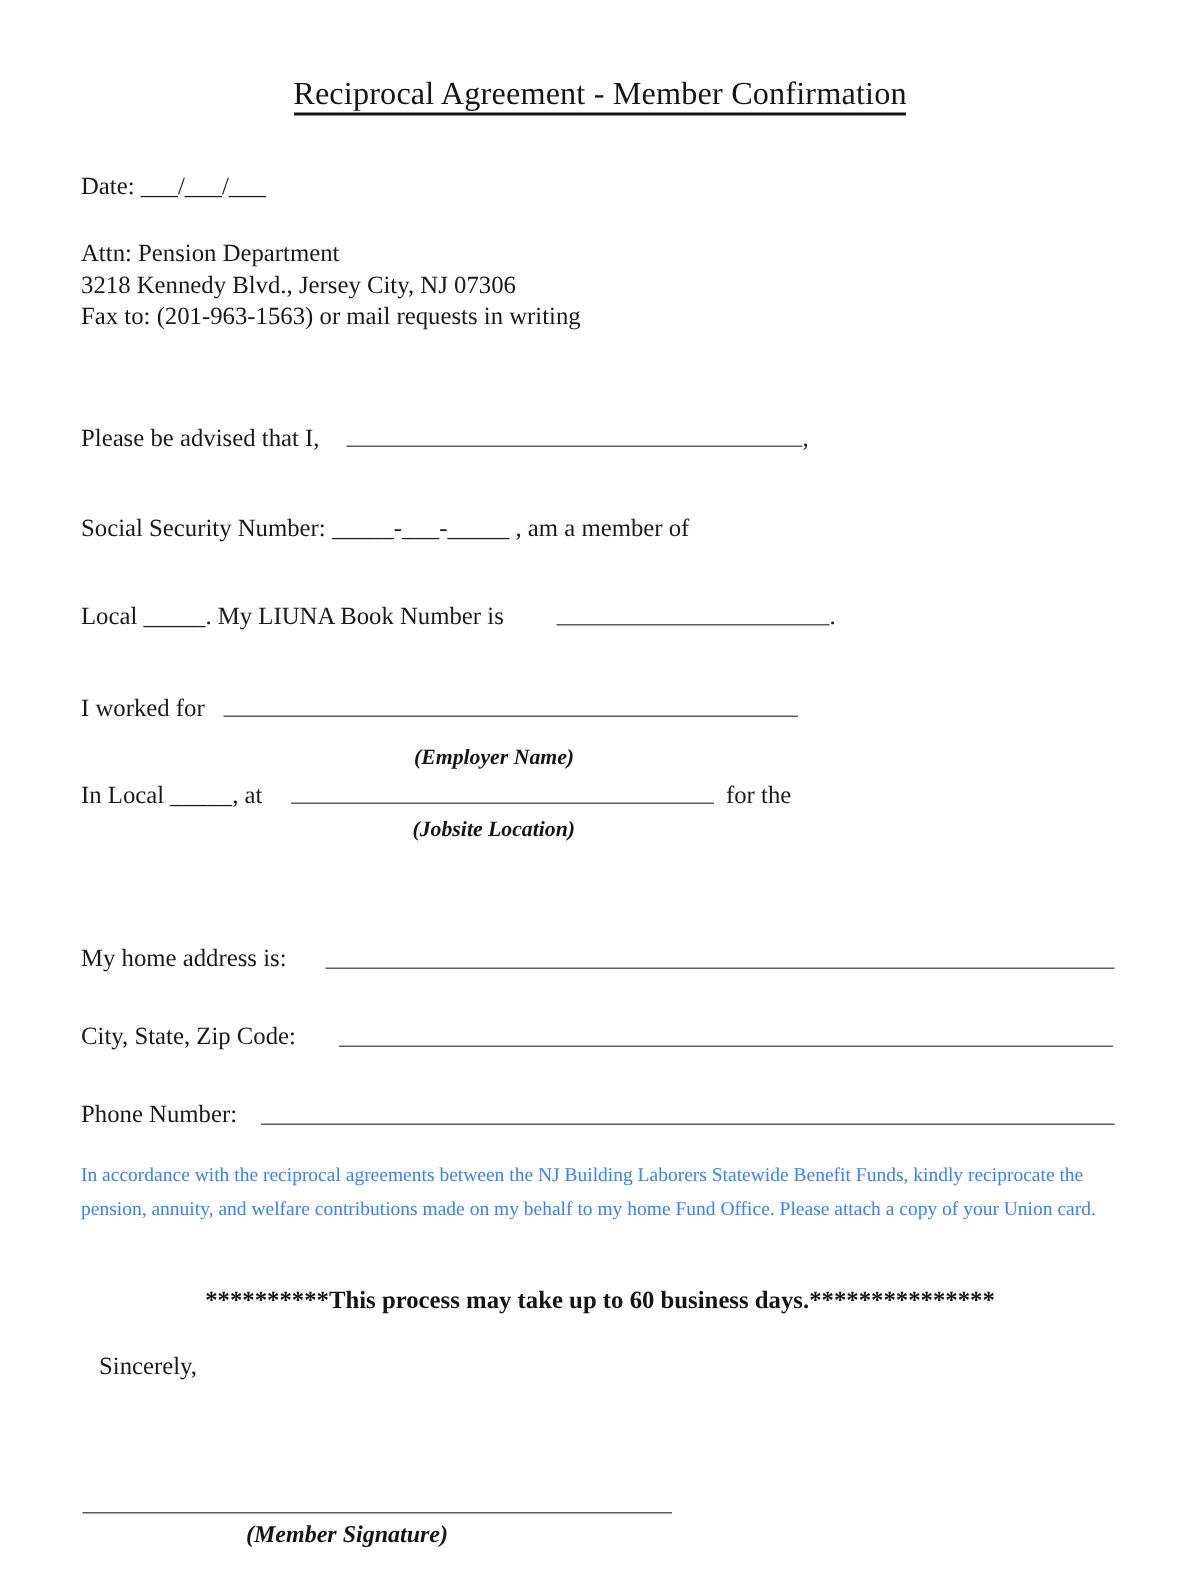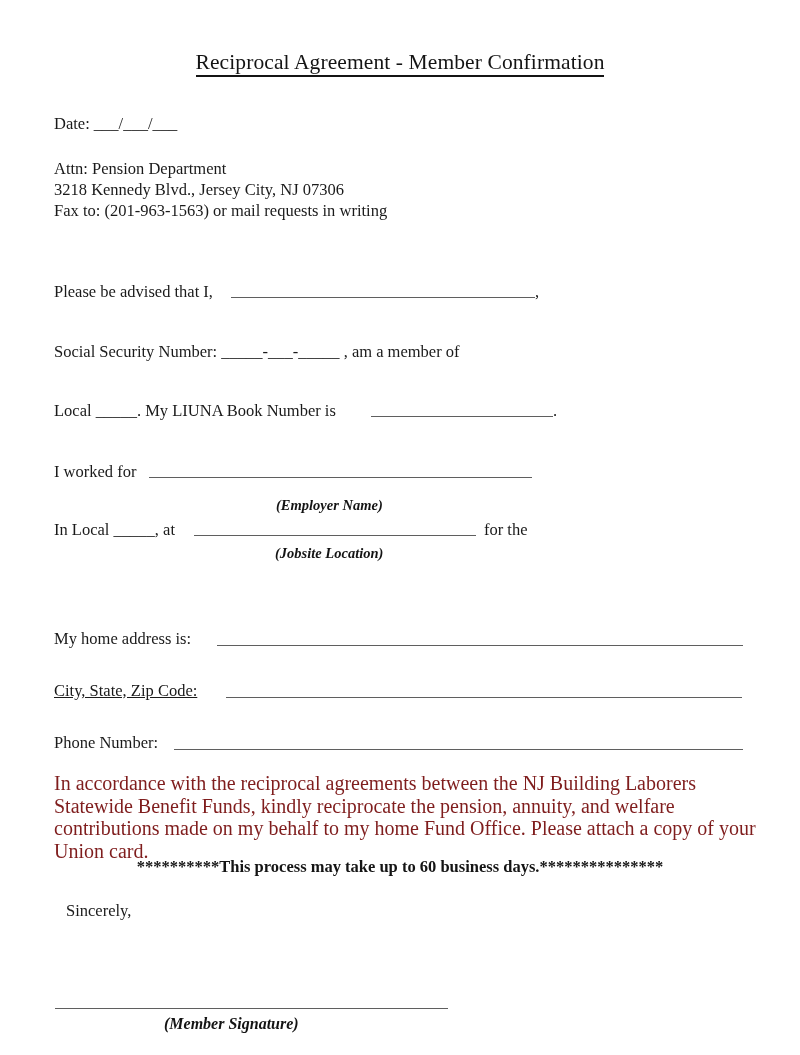--- a/index.html
+++ b/index.html
@@ -44,23 +44,23 @@
     position: absolute;
     left: 54px;
     font-size: 16.5px;
     line-height: 21px;
     white-space: nowrap;
     color: #1a1a1a;
   }
   .para {
     position: absolute;
     left: 54px;
-    font-size: 20px;
+    font-size: 13px;
     line-height: 22.5px;
-    color: #7f1d1d;
+    color: #3b82f6;
   }
 
   
   .blank-u {
     letter-spacing: 0px;
   }
 
   
   .rule {
     position: absolute;
@@ -141,21 +141,21 @@
   <div class="rule" style="top:535px; left:194px; width:282px;"></div>
   <div class="line" style="top:519px; left:484px;">for the</div>
   <div class="caption" style="top:545px; left:275px;">(Jobsite Location)</div>
 
 
   <div class="line" style="top:628px;">
     <span>My home address is:</span>
   </div>
   <div class="rule" style="top:645px; left:217px; width:526px;"></div>
 
-  <div class="line" style="top:680px;text-decoration:underline;">
+  <div class="line" style="top:680px;">
     <span>City, State, Zip Code:</span>
   </div>
   <div class="rule" style="top:697px; left:226px; width:516px;"></div>
 
   <div class="line" style="top:732px;">
     <span>Phone Number:</span>
   </div>
   <div class="rule" style="top:749px; left:174px; width:569px;"></div>
 
   <div class="para" style="top:772px; width:712px;">In accordance with the reciprocal agreements between the NJ Building Laborers Statewide Benefit Funds, kindly reciprocate the pension, annuity, and welfare contributions made on my behalf to my home Fund Office. Please attach a copy of your Union card.</div>

